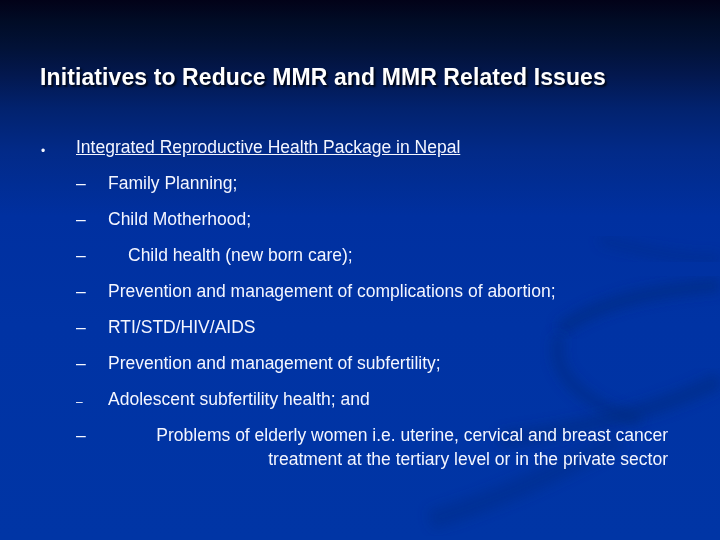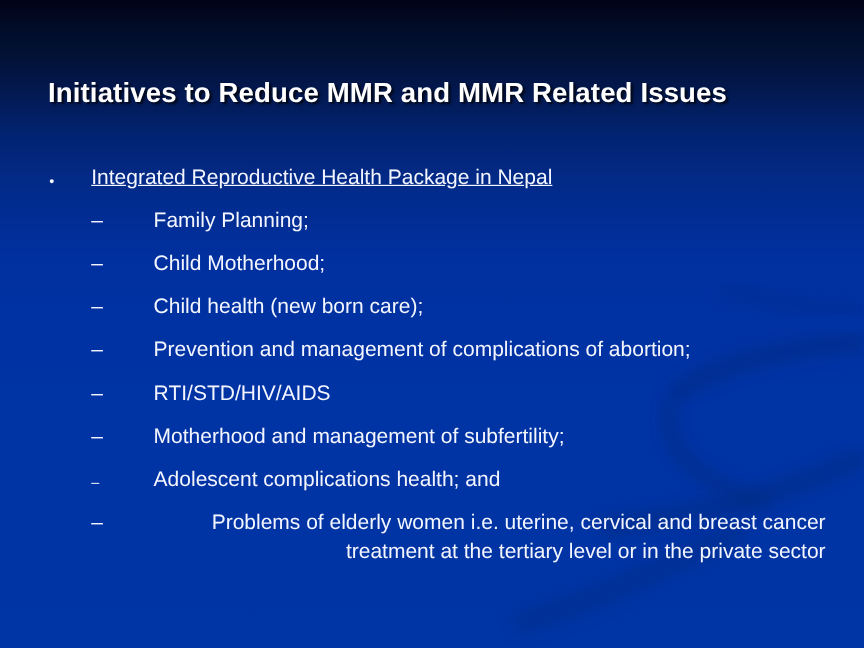--- a/index.html
+++ b/index.html
@@ -72,21 +72,21 @@
     .dash-mark {
       position: absolute;
       left: 76px;
     }
     .dash-mark.small {
       font-size: 12px;
       top: 3px;
     }
     .dash-text {
       position: absolute;
-      left: 128px;
+      left: 108px;
       width: 560px;
       white-space: normal;
       line-height: 24px;
     }
   </style>
 </head>
 <body>
 
 <div class="slide">
 
@@ -117,41 +117,41 @@
       <span class="dash-text" style="top:-1px;">Family Planning;</span>
     </div>
 
     <div class="bullet-row" style="top:72px;">
       <span class="dash-mark">–</span>
       <span class="dash-text" style="top:-1px;">Child Motherhood;</span>
     </div>
 
     <div class="bullet-row" style="top:108px;">
       <span class="dash-mark">–</span>
-      <span class="dash-text" style="top:-1px;">Child health (new born care);</span>
+      <span class="dash-text" style="top:-1px;margin-left:20px;">Child health (new born care);</span>
     </div>
 
     <div class="bullet-row" style="top:144px;">
       <span class="dash-mark">–</span>
       <span class="dash-text" style="top:-1px;">Prevention and management of complications of abortion;</span>
     </div>
 
     <div class="bullet-row" style="top:180px;">
       <span class="dash-mark">–</span>
       <span class="dash-text" style="top:-1px;">RTI/STD/HIV/AIDS</span>
     </div>
 
     <div class="bullet-row" style="top:216px;">
       <span class="dash-mark">–</span>
-      <span class="dash-text" style="top:-1px;">Motherhood and management of subfertility;</span>
+      <span class="dash-text" style="top:-1px;">Prevention and management of subfertility;</span>
     </div>
 
     <div class="bullet-row" style="top:252px;">
       <span class="dash-mark small">–</span>
-      <span class="dash-text" style="top:-1px;">Adolescent complications health; and</span>
+      <span class="dash-text" style="top:-1px;">Adolescent subfertility health; and</span>
     </div>
 
     <div class="bullet-row" style="top:288px;">
       <span class="dash-mark">–</span>
       <span class="dash-text" style="top:-1px;text-align:right;">Problems of elderly women i.e. uterine, cervical and breast cancer treatment at the tertiary level or in the private sector</span>
     </div>
 
   </div>
 </div>
 

